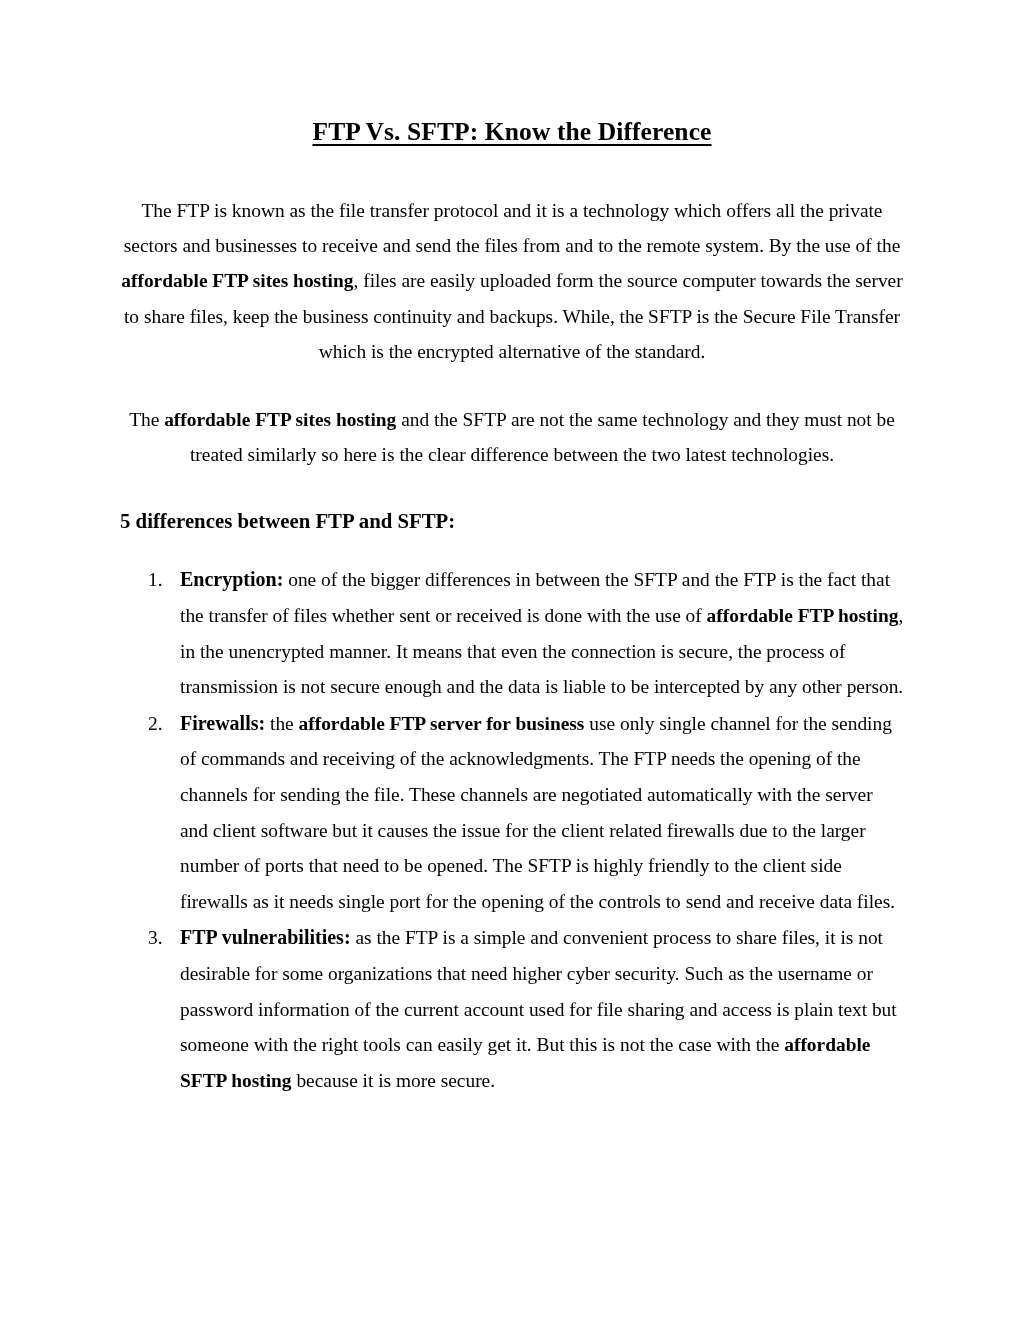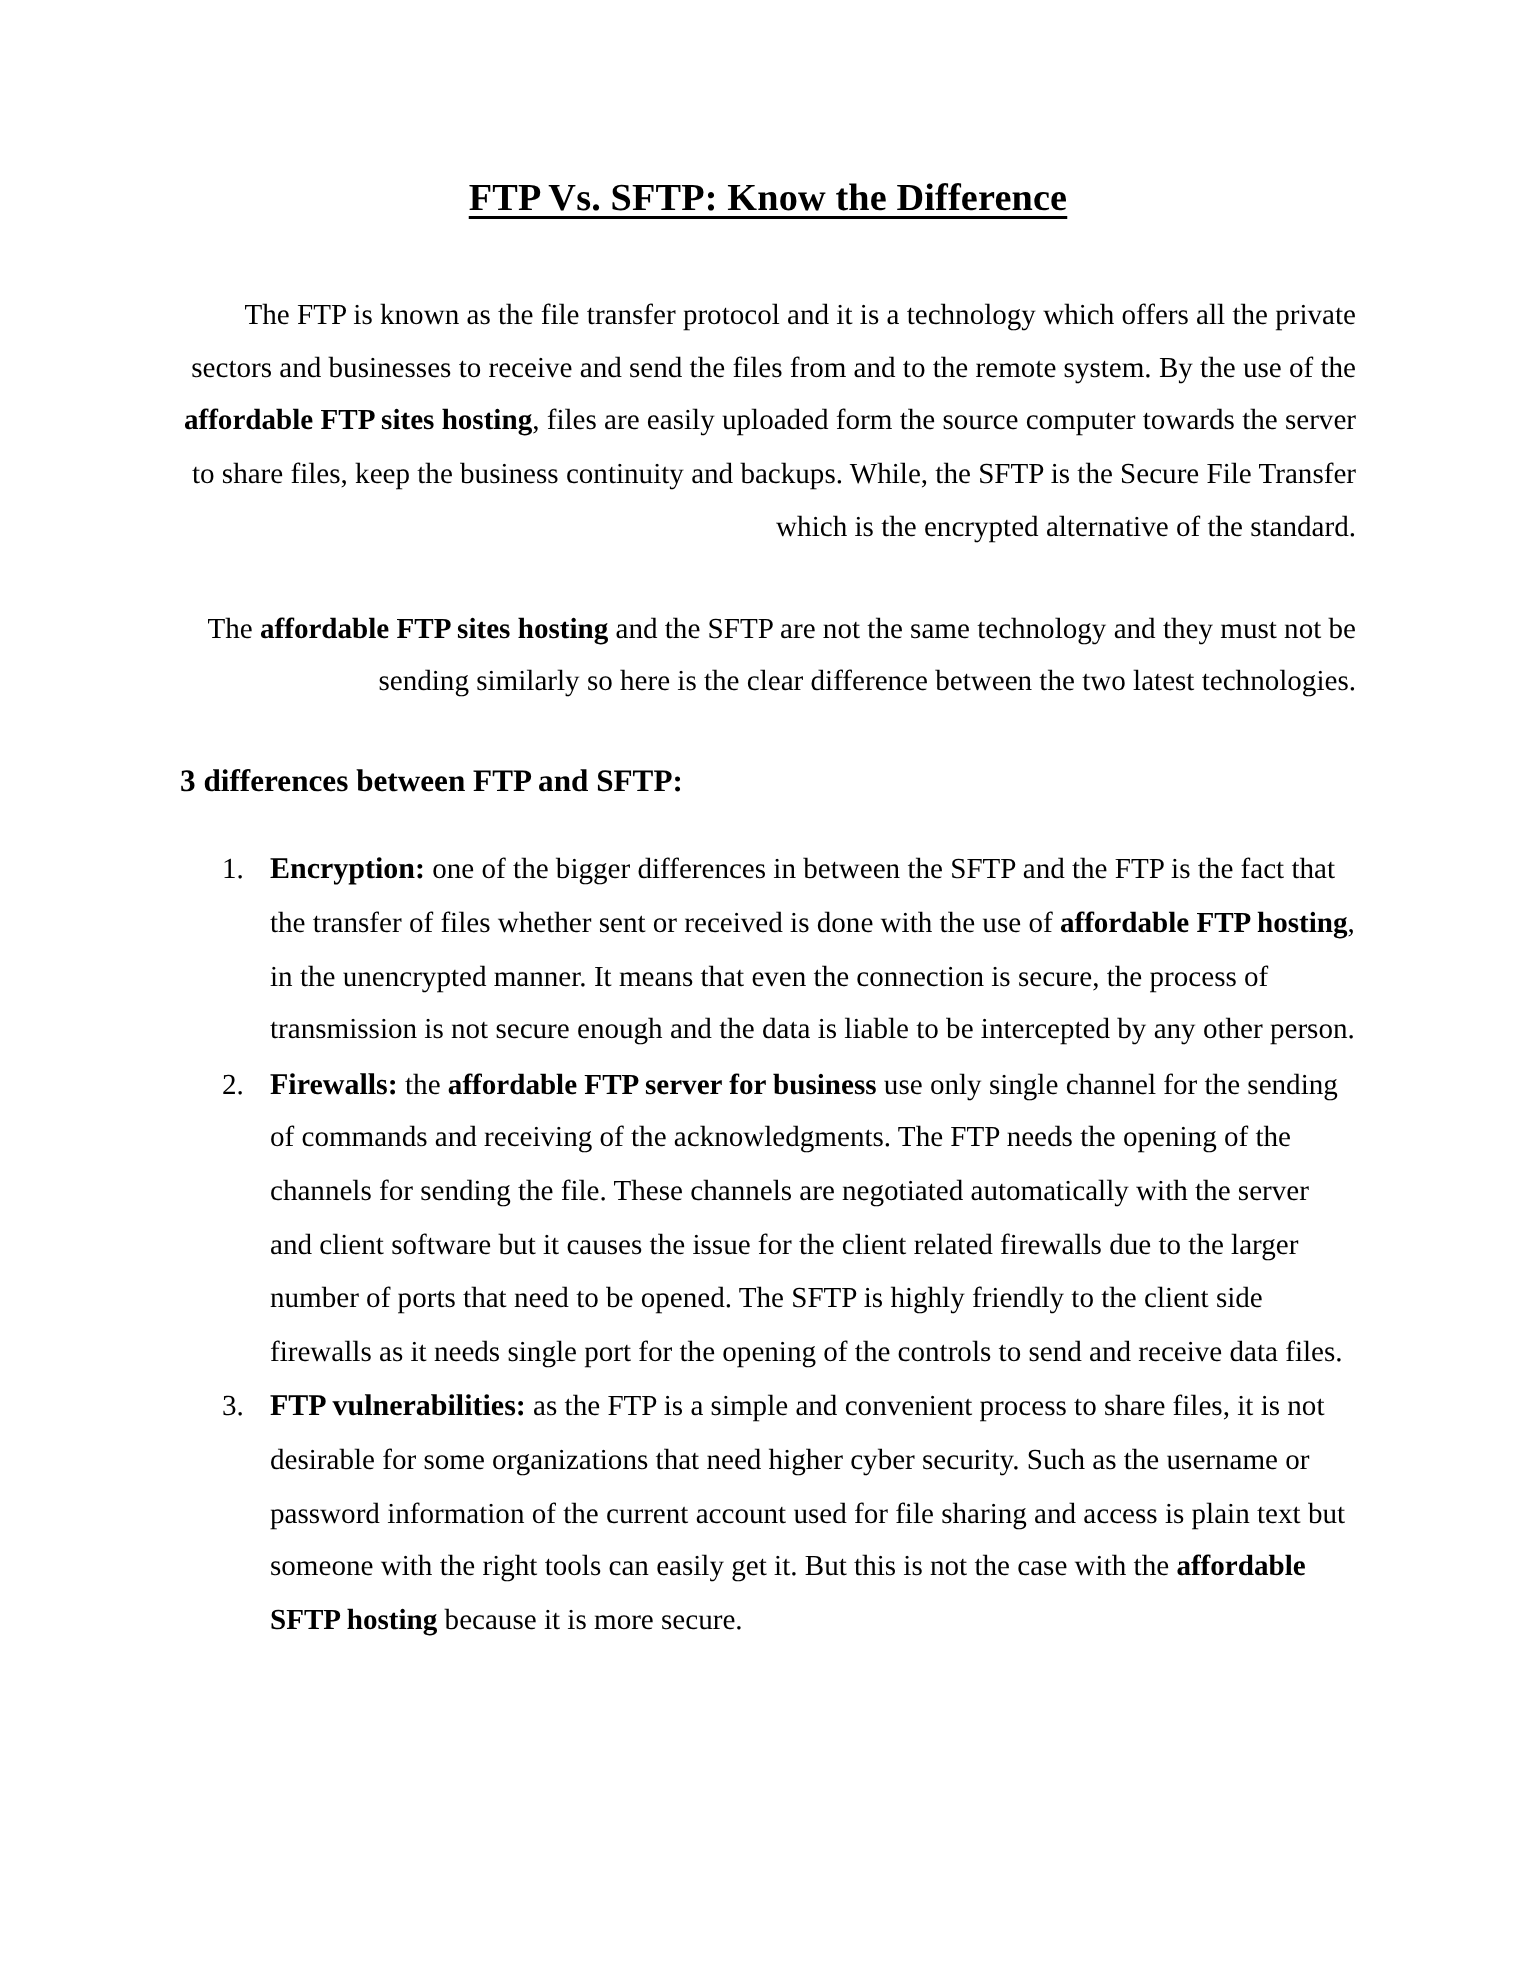--- a/index.html
+++ b/index.html
@@ -42,21 +42,21 @@
     text-decoration: underline;
     text-underline-offset: 4px;
     text-decoration-thickness: 2.4px;
   }
 
   
   .para {
     margin: 0;
     font-size: 19.4px;
     line-height: 35.2px;
-    text-align: right;
+    text-align: center;
   }
   .para-1 { margin-top: 47px; }
   .para-2 { margin-top: 33px; }
 
   
   .section-heading {
     margin: 0;
     margin-top: 34px;
     font-size: 20.8px;
     font-weight: bold;
@@ -105,23 +105,23 @@
 
 <div class="page">
   <div class="content">
 
     <h1 class="doc-title">
       <span class="underlined">FTP Vs. SFTP: Know the Difference</span>
     </h1>
 
     <p class="para para-1"><span>The FTP is known as the file transfer protocol and it is a technology which offers all the private sectors and businesses to receive and send the files from and to the remote system. By the use of the </span><b>affordable FTP sites hosting</b><span>, files are easily uploaded form the source computer towards the server to share files, keep the business continuity and backups. While, the SFTP is the Secure File Transfer which is the encrypted alternative of the standard.</span></p>
 
-    <p class="para para-2"><span>The </span><b>affordable FTP sites hosting</b><span> and the SFTP are not the same technology and they must not be sending similarly so here is the clear difference between the two latest technologies.</span></p>
+    <p class="para para-2"><span>The </span><b>affordable FTP sites hosting</b><span> and the SFTP are not the same technology and they must not be treated similarly so here is the clear difference between the two latest technologies.</span></p>
 
-    <h2 class="section-heading">3 differences between FTP and SFTP:</h2>
+    <h2 class="section-heading">5 differences between FTP and SFTP:</h2>
 
     <ol class="diff-list">
         <li><span class="item-label">Encryption:</span><span> one of the bigger differences in between the SFTP and the FTP is the fact that the transfer of files whether sent or received is done with the use of </span><b>affordable FTP hosting</b><span>, in the unencrypted manner. It means that even the connection is secure, the process of transmission is not secure enough and the data is liable to be intercepted by any other person.</span></li>
         <li><span class="item-label">Firewalls:</span><span> the </span><b>affordable FTP server for business</b><span> use only single channel for the sending of commands and receiving of the acknowledgments. The FTP needs the opening of the channels for sending the file. These channels are negotiated automatically with the server and client software but it causes the issue for the client related firewalls due to the larger number of ports that need to be opened. The SFTP is highly friendly to the client side firewalls as it needs single port for the opening of the controls to send and receive data files.</span></li>
         <li><span class="item-label">FTP vulnerabilities:</span><span> as the FTP is a simple and convenient process to share files, it is not desirable for some organizations that need higher cyber security. Such as the username or password information of the current account used for file sharing and access is plain text but someone with the right tools can easily get it. But this is not the case with the </span><b>affordable SFTP hosting</b><span> because it is more secure.</span></li>
       </ol>
 
   </div>
 </div>
 

